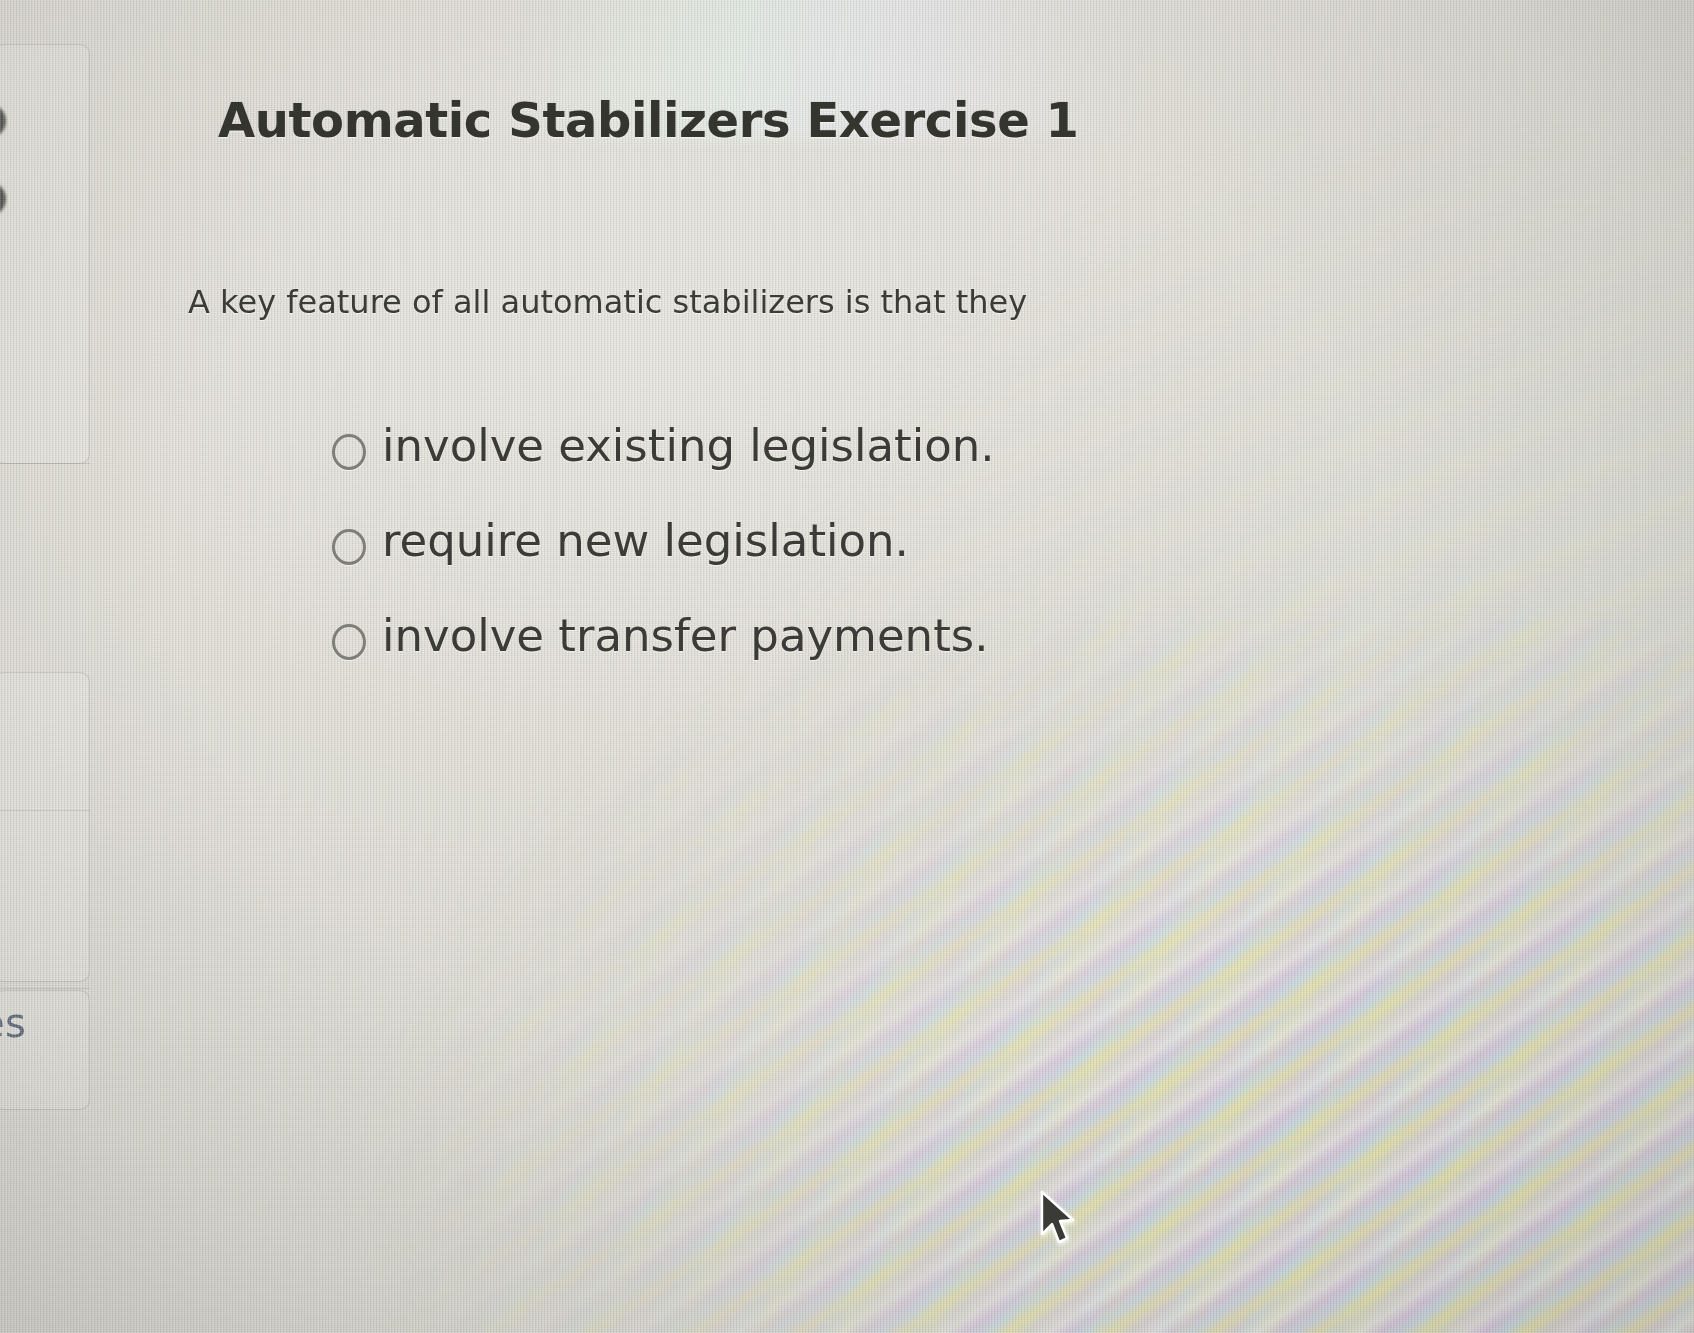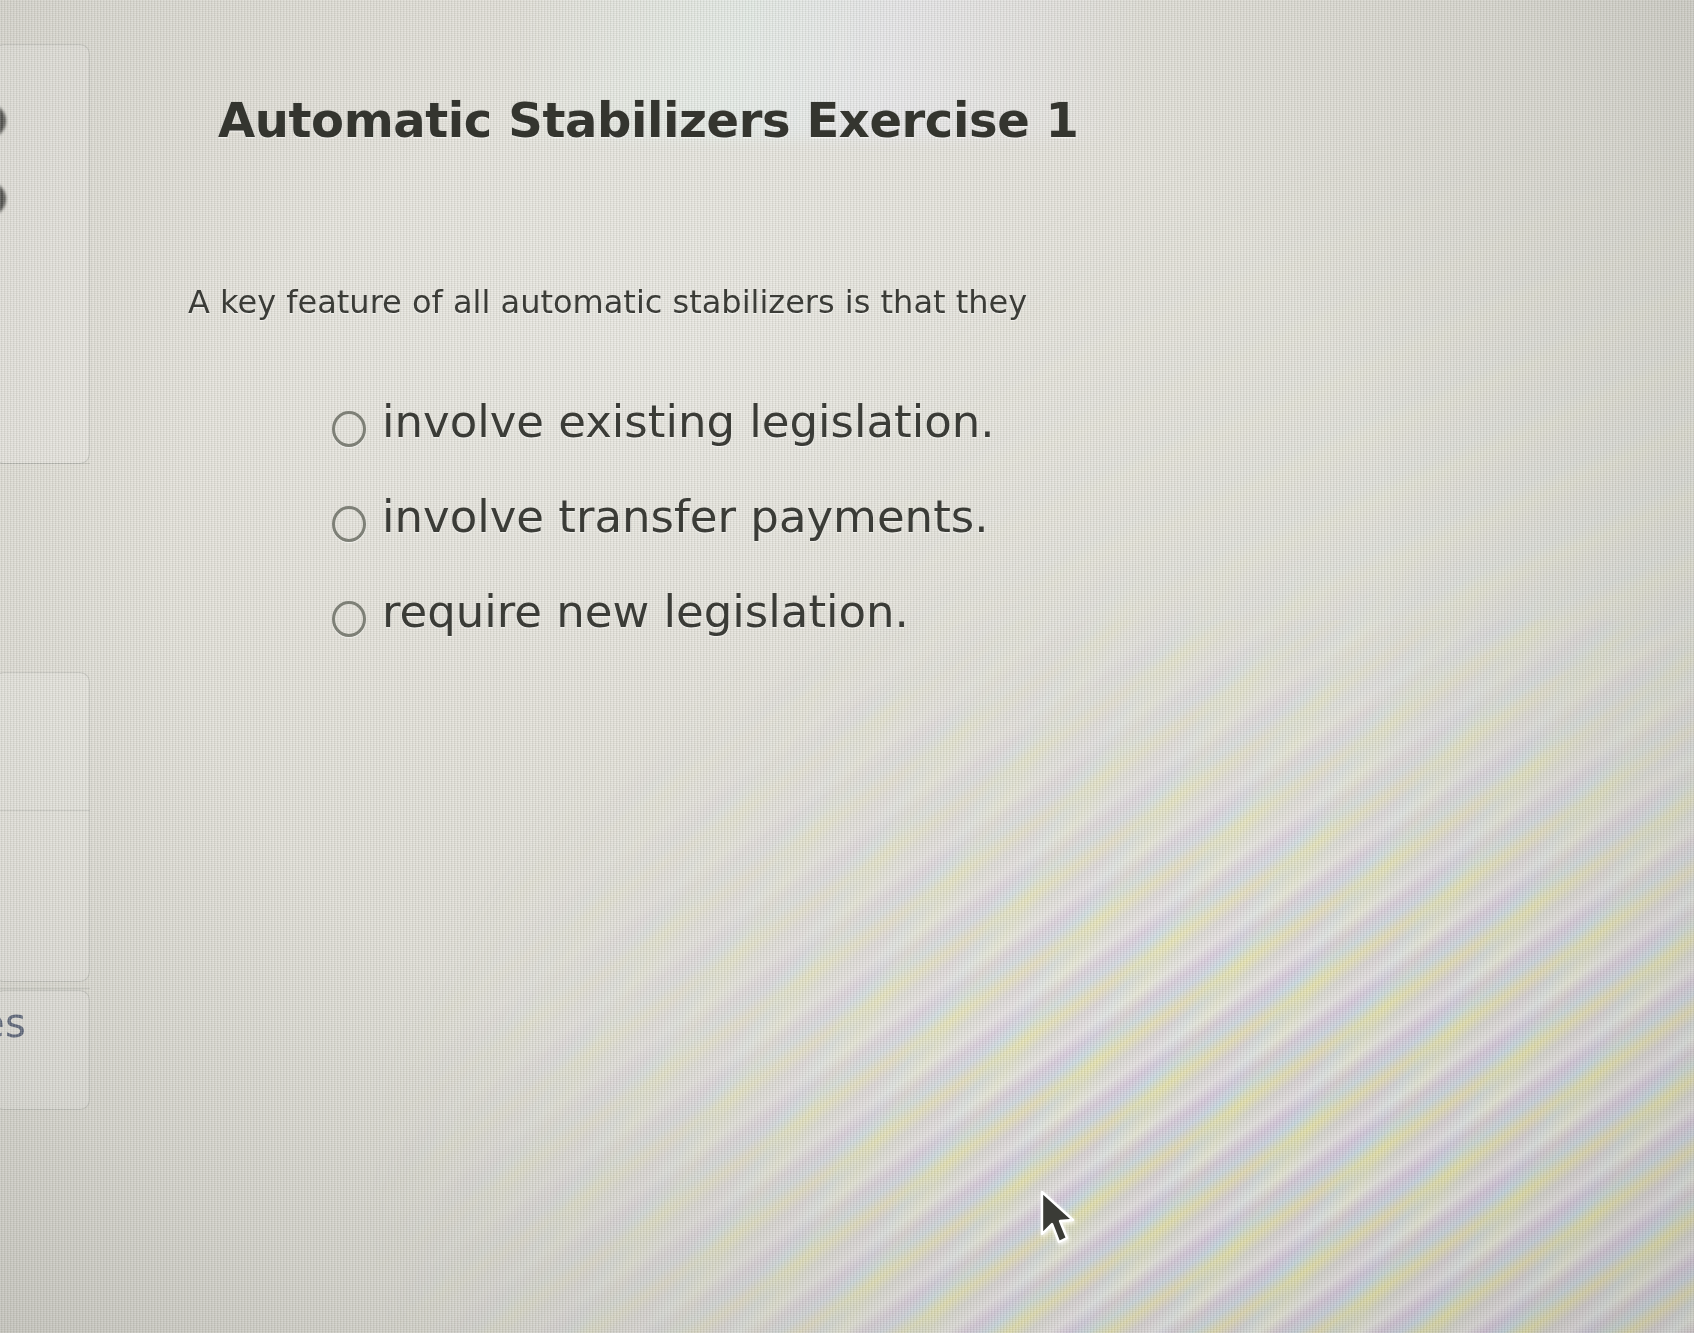--- a/index.html
+++ b/index.html
@@ -237,21 +237,21 @@
 
   #options {
     position: absolute;
     left: 332px;
     top: 398px;
     width: 1200px;
   }
 
   .option-row {
     display: flex;
-    align-items: flex-start;
+    align-items: center;
     height: 95px;
     cursor: pointer;
   }
 
   .radio-circle {
     flex: 0 0 auto;
     width: 34px;
     height: 36px;
     border: 3px solid #7e8077;
     border-radius: 50%;
@@ -320,26 +320,26 @@
 
     <div id="options">
 
       <label class="option-row">
         <span class="radio-circle"></span>
         <span class="option-label">involve existing legislation.</span>
       </label>
 
       <label class="option-row">
         <span class="radio-circle"></span>
-        <span class="option-label">involve transfer payments.</span>
+        <span class="option-label">require new legislation.</span>
       </label>
 
       <label class="option-row">
         <span class="radio-circle"></span>
-        <span class="option-label">require new legislation.</span>
+        <span class="option-label">involve transfer payments.</span>
       </label>
 
 
     </div>
   </div>
 
   <div id="mouse-cursor">
     <svg viewBox="0 0 40 58" xmlns="http://www.w3.org/2000/svg">
       <path d="M4 2 L4 44 L14 34 L21 52 L29 48 L22 31 L35 30 Z" fill="#3a3b36" stroke="#ffffff" stroke-width="2.4" stroke-linejoin="round"></path>
     </svg>

